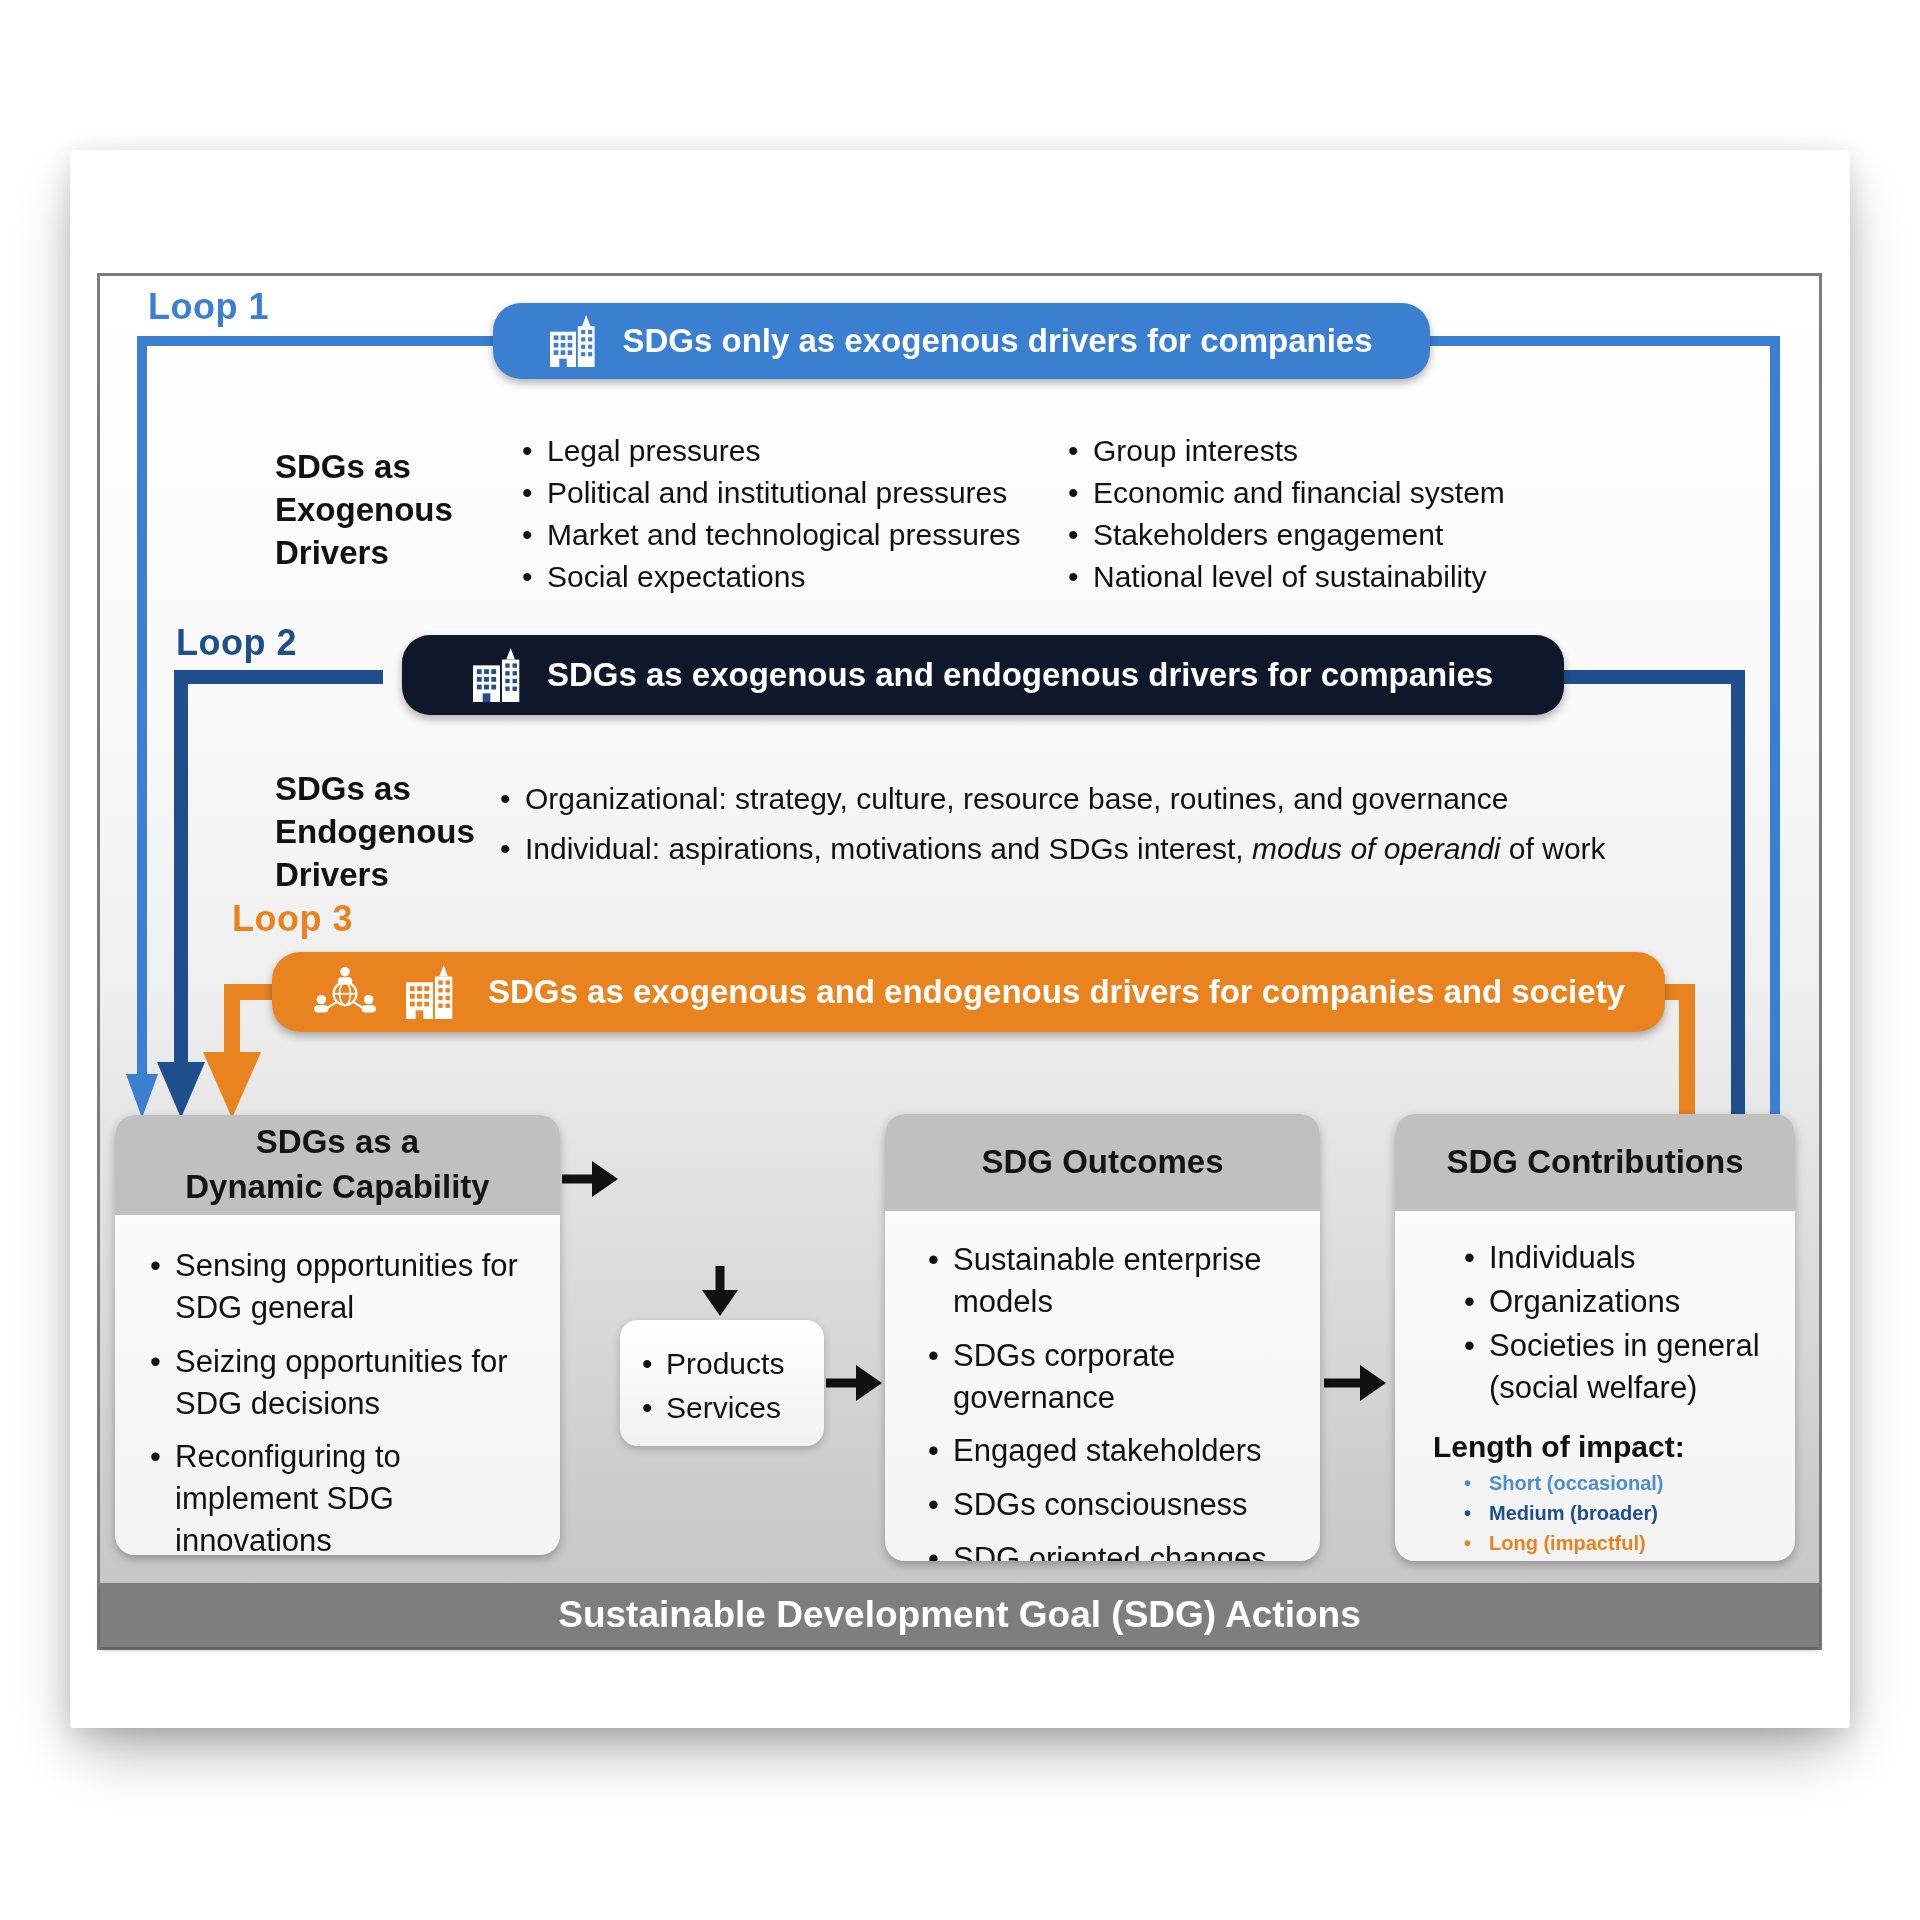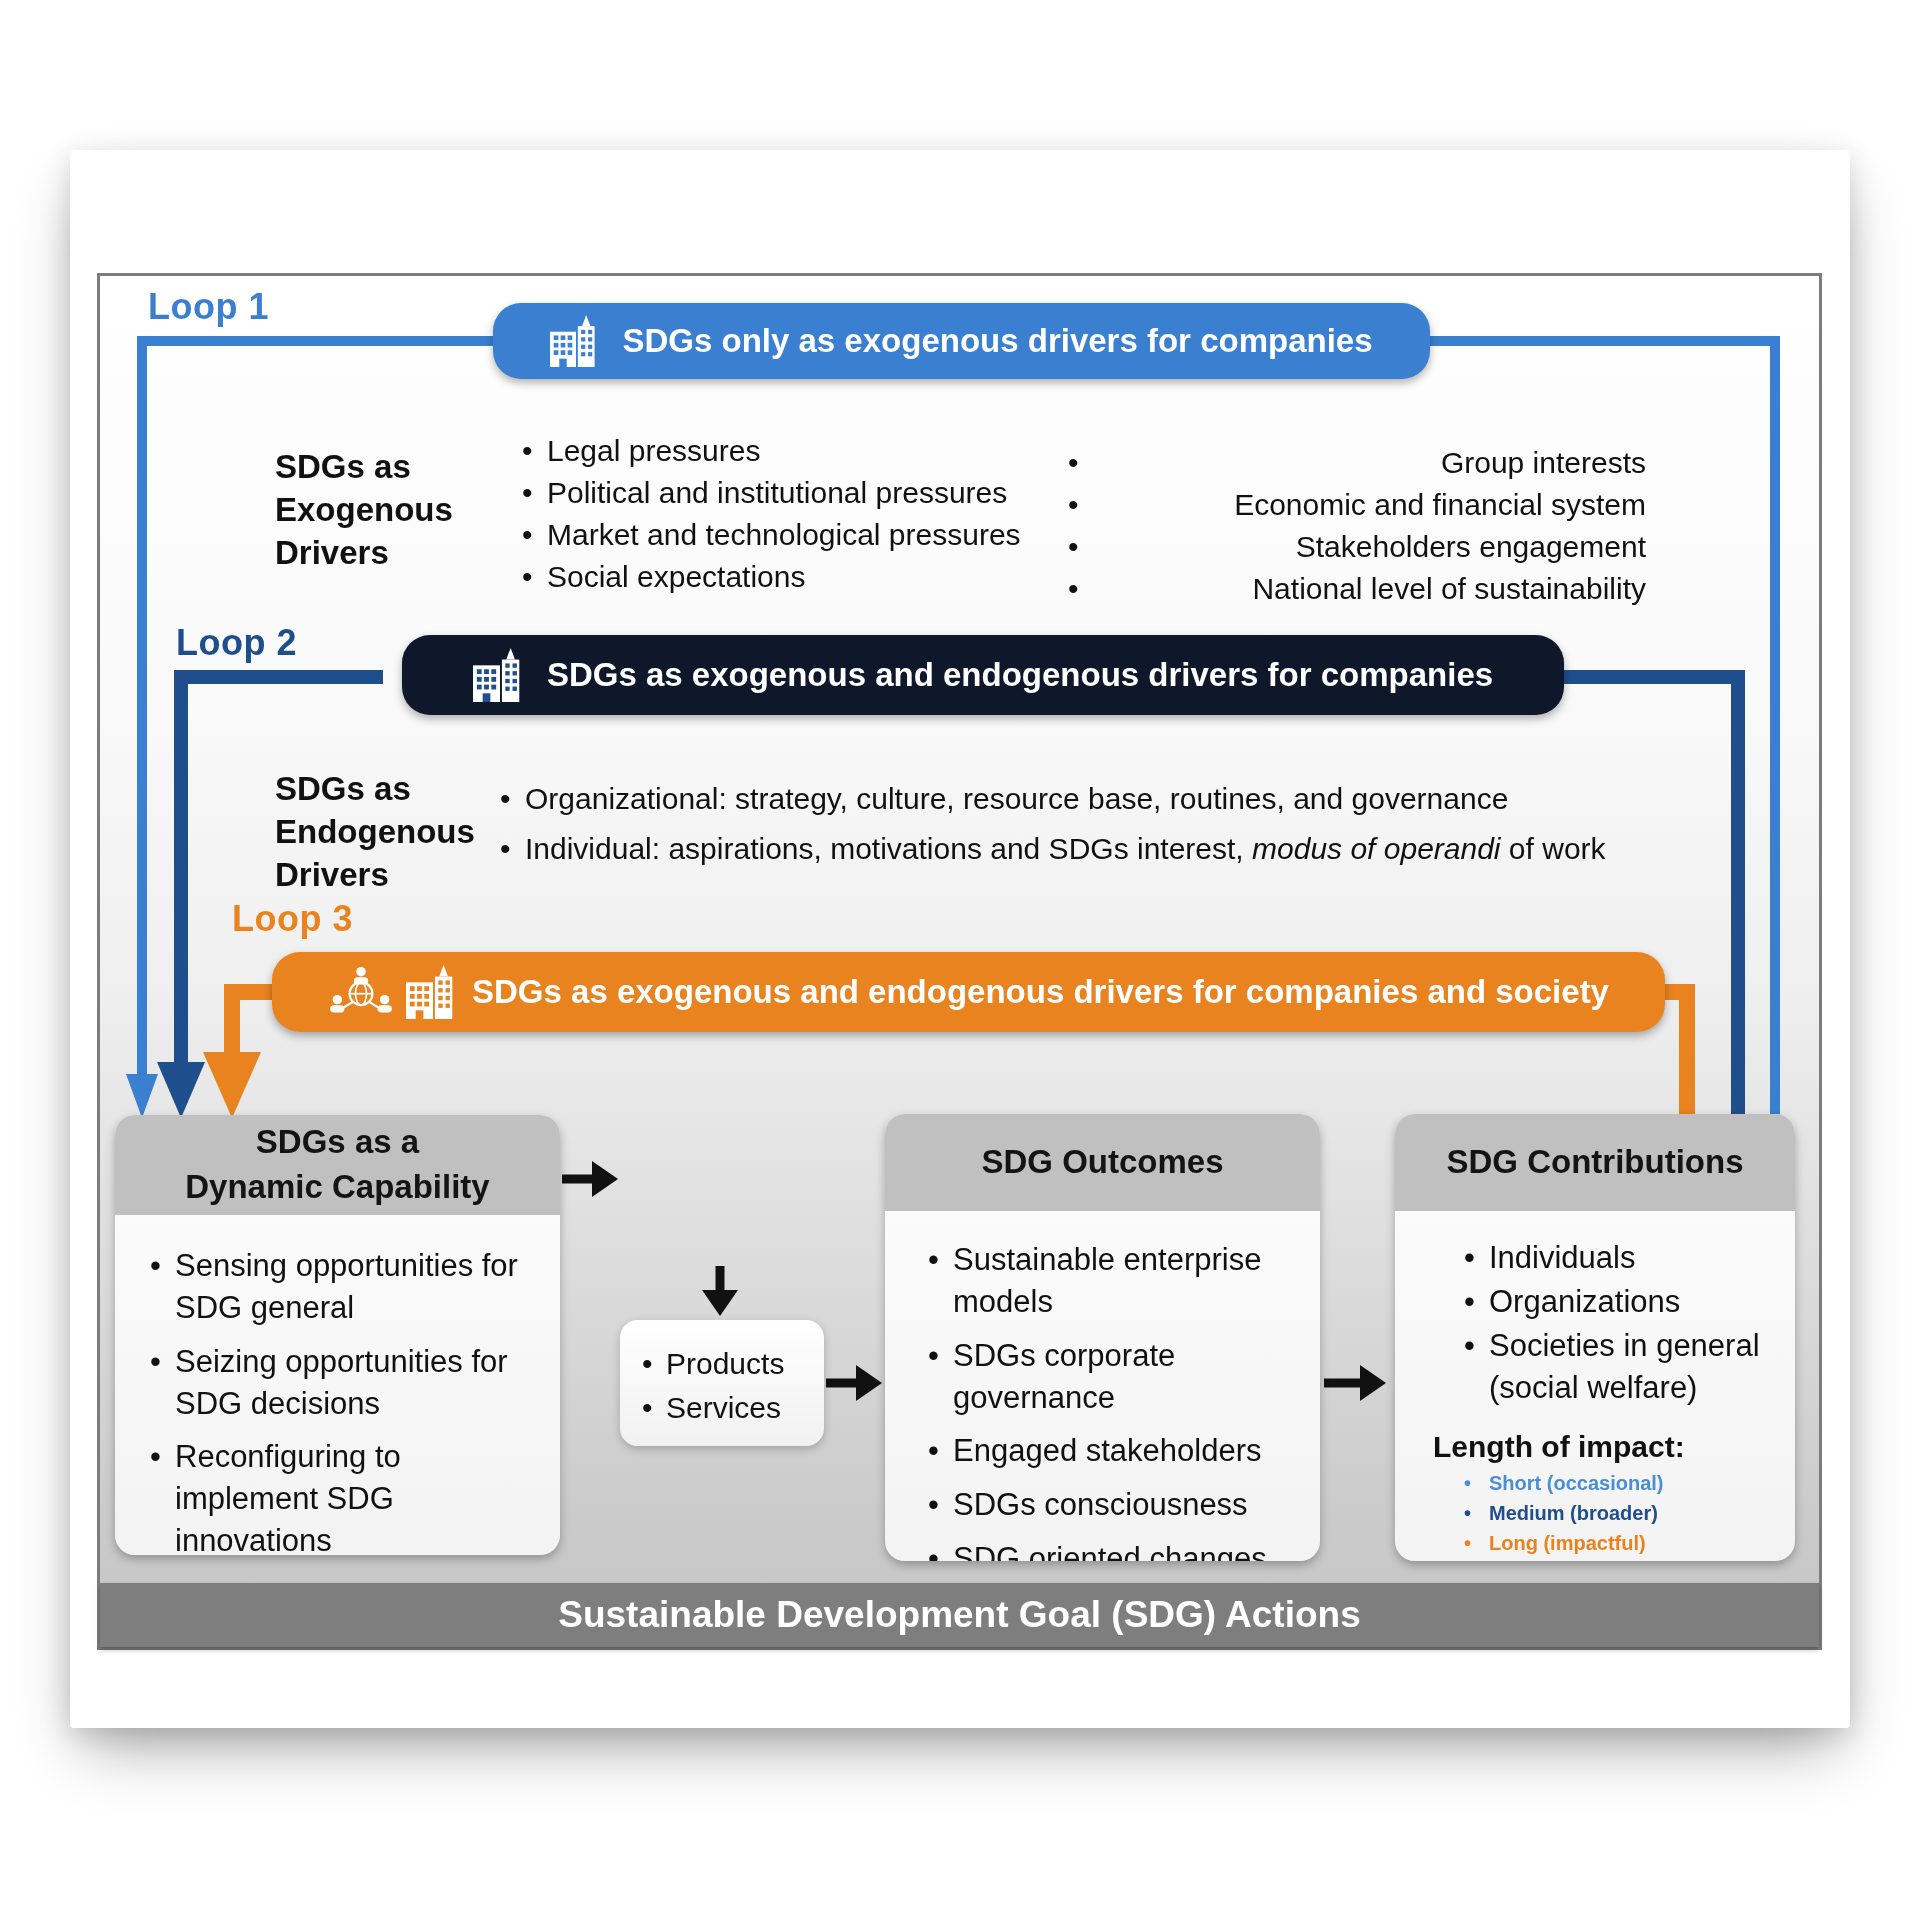--- a/index.html
+++ b/index.html
@@ -122,21 +122,21 @@
 
   <div class="side-title" style="left:275px;top:446px;">SDGs as
 Exogenous
 Drivers</div>
   <ul class="blist" style="left:520px;top:430px;width:560px;">
     <li>Legal pressures</li>
     <li>Political and institutional pressures</li>
     <li>Market and technological pressures</li>
     <li>Social expectations</li>
   </ul>
-  <ul class="blist" style="left:1066px;top:442px;width:580px;text-align:right;">
+  <ul class="blist" style="left:1066px;top:430px;width:580px;">
     <li>Group interests</li>
     <li>Economic and financial system</li>
     <li>Stakeholders engagement</li>
     <li>National level of sustainability</li>
   </ul>
 
   <div class="banner" style="left:402px;top:635px;width:1162px;height:80px;background:#0f172a;">
     <svg class="b-icon" width="54" height="54" viewBox="0 0 56 56" style="color:#1e4e8c;">
       <rect x="0" y="18" width="28" height="38" fill="#fff"></rect>
       <rect x="30" y="12" width="18" height="44" fill="#fff"></rect>
@@ -166,21 +166,21 @@
   </div>
 
   <div class="side-title" style="left:275px;top:768px;">SDGs as
 Endogenous
 Drivers</div>
   <ul class="blist" style="left:498px;top:778px;width:1310px;">
     <li style="margin-bottom:8px;">Organizational: strategy, culture, resource base, routines, and governance</li>
     <li><span>Individual: aspirations, motivations and SDGs interest, </span><i>modus of operandi</i><span> of work</span></li>
   </ul>
 
-  <div class="banner" style="left:272px;top:952px;width:1393px;height:80px;background:#e8831f;gap:12px;">
+  <div class="banner" style="left:272px;top:952px;width:1393px;height:80px;background:#e8831f;gap:28px;">
     <svg class="b-icon" width="66" height="54" viewBox="0 0 78 62">
       <circle cx="39" cy="33" r="13.5" fill="none" stroke="#fff" stroke-width="2.6"></circle>
       <ellipse cx="39" cy="33" rx="6.5" ry="13.5" fill="none" stroke="#fff" stroke-width="2"></ellipse>
       <line x1="25.5" y1="33" x2="52.5" y2="33" stroke="#fff" stroke-width="2"></line>
       <line x1="29" y1="43" x2="19" y2="49" stroke="#fff" stroke-width="2.6"></line>
       <line x1="49" y1="43" x2="59" y2="49" stroke="#fff" stroke-width="2.6"></line>
       <g fill="#fff">
         <circle cx="39" cy="7" r="5.6"></circle>
           <rect x="30.5" y="13.6" width="17" height="8.6" rx="4.3"></rect>
         <circle cx="11" cy="40" r="5.6"></circle>

